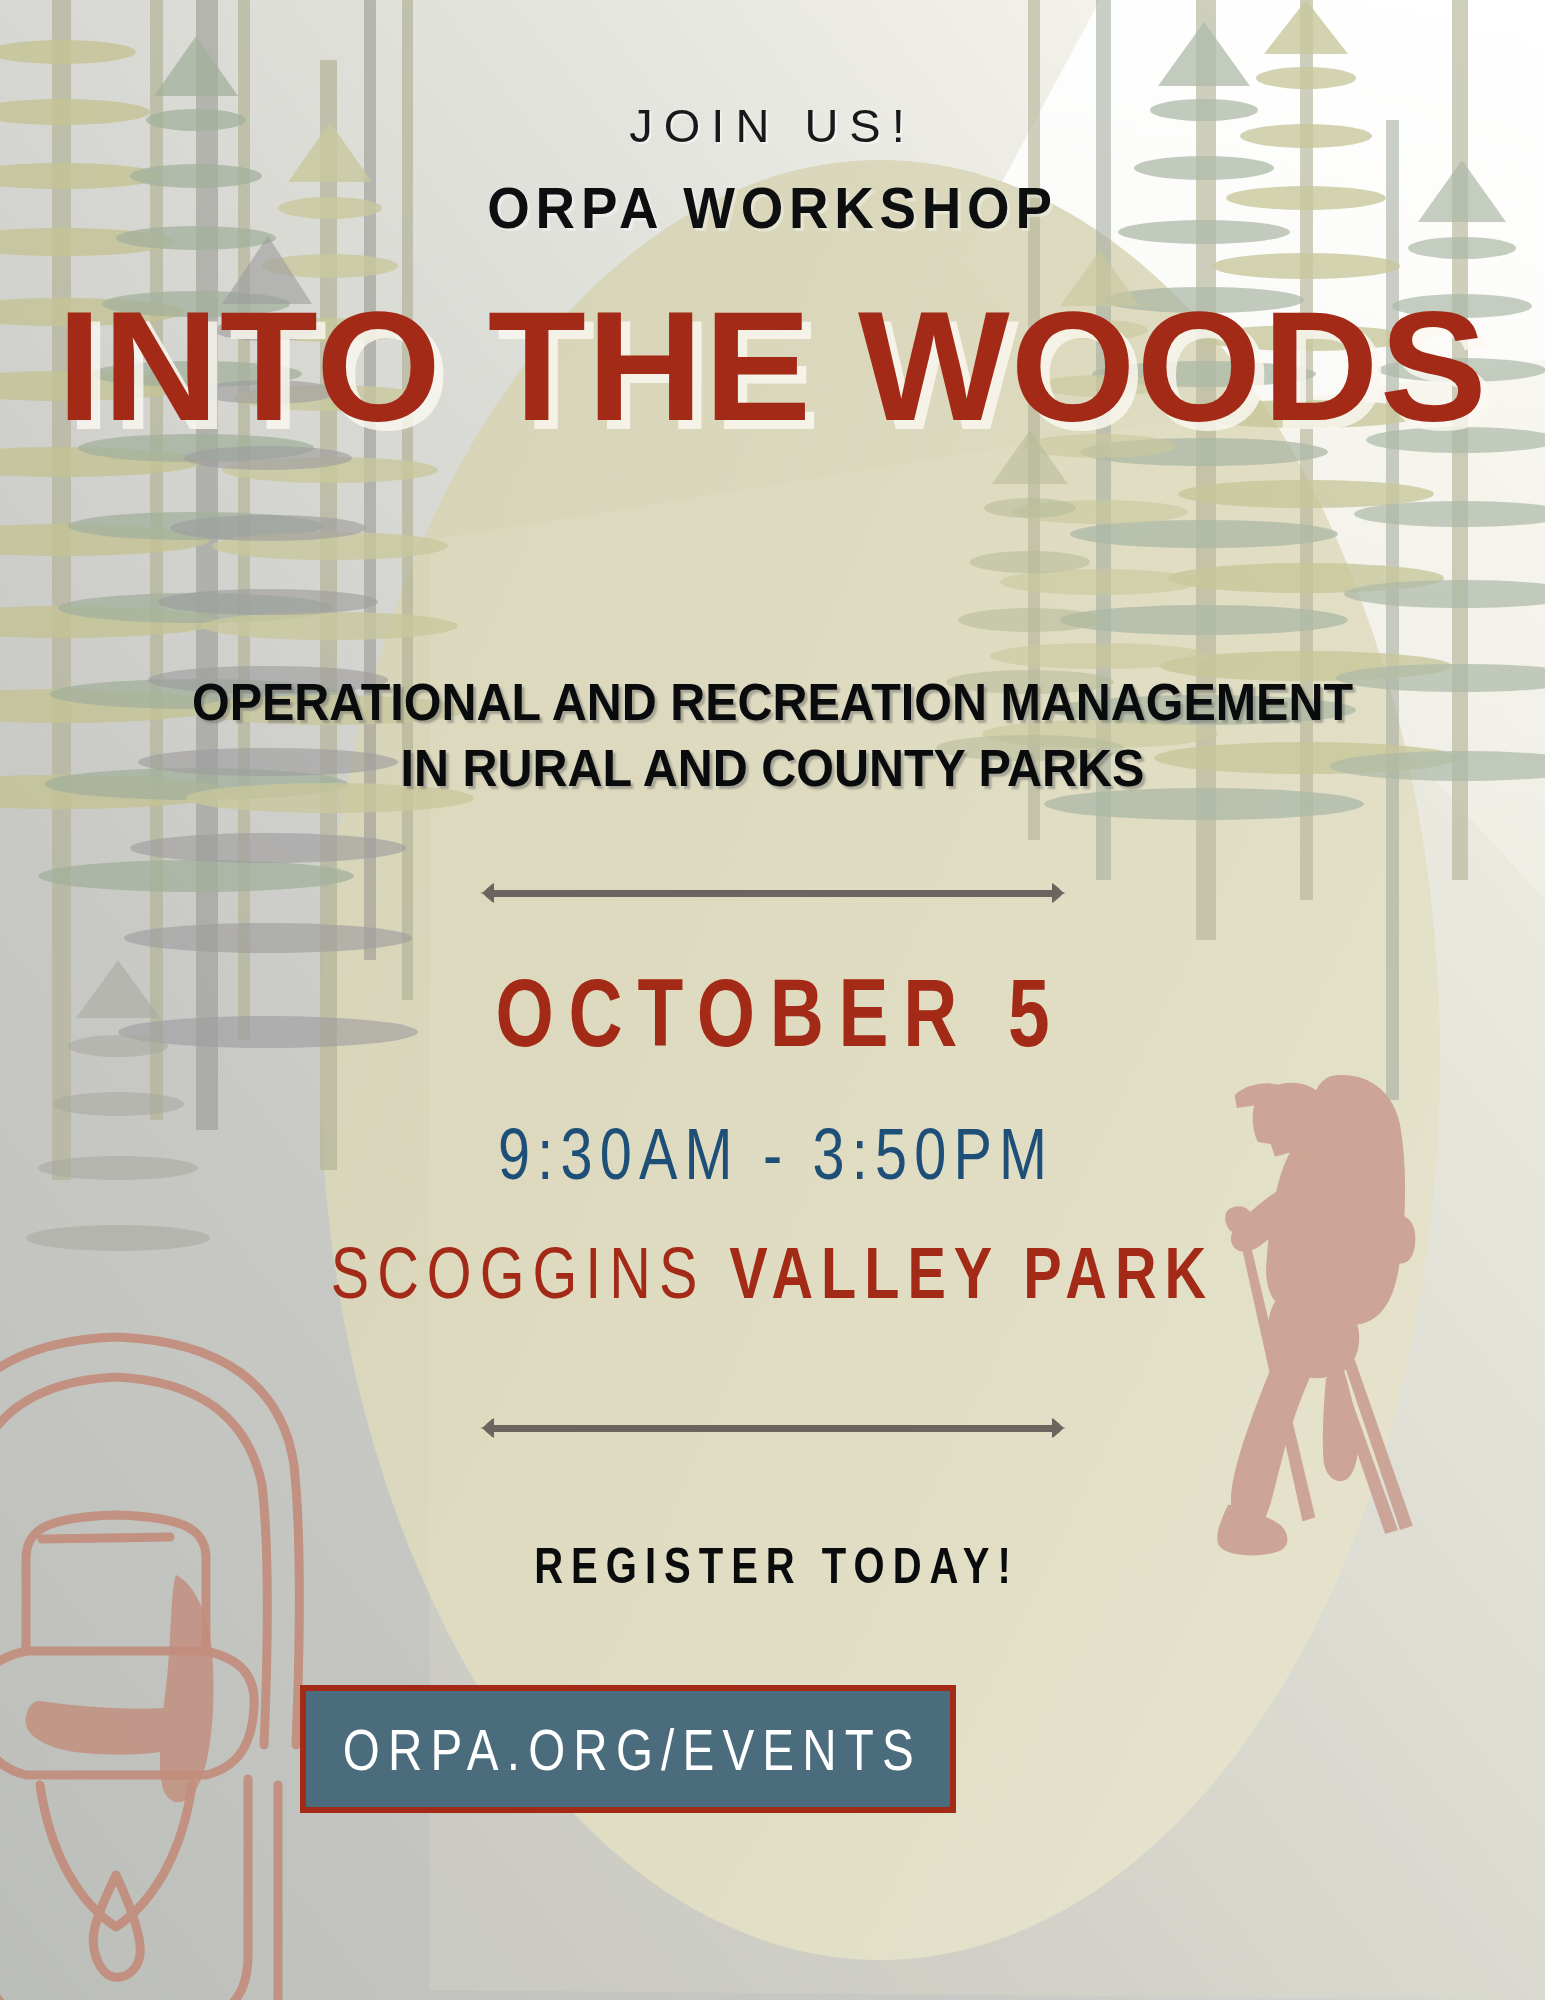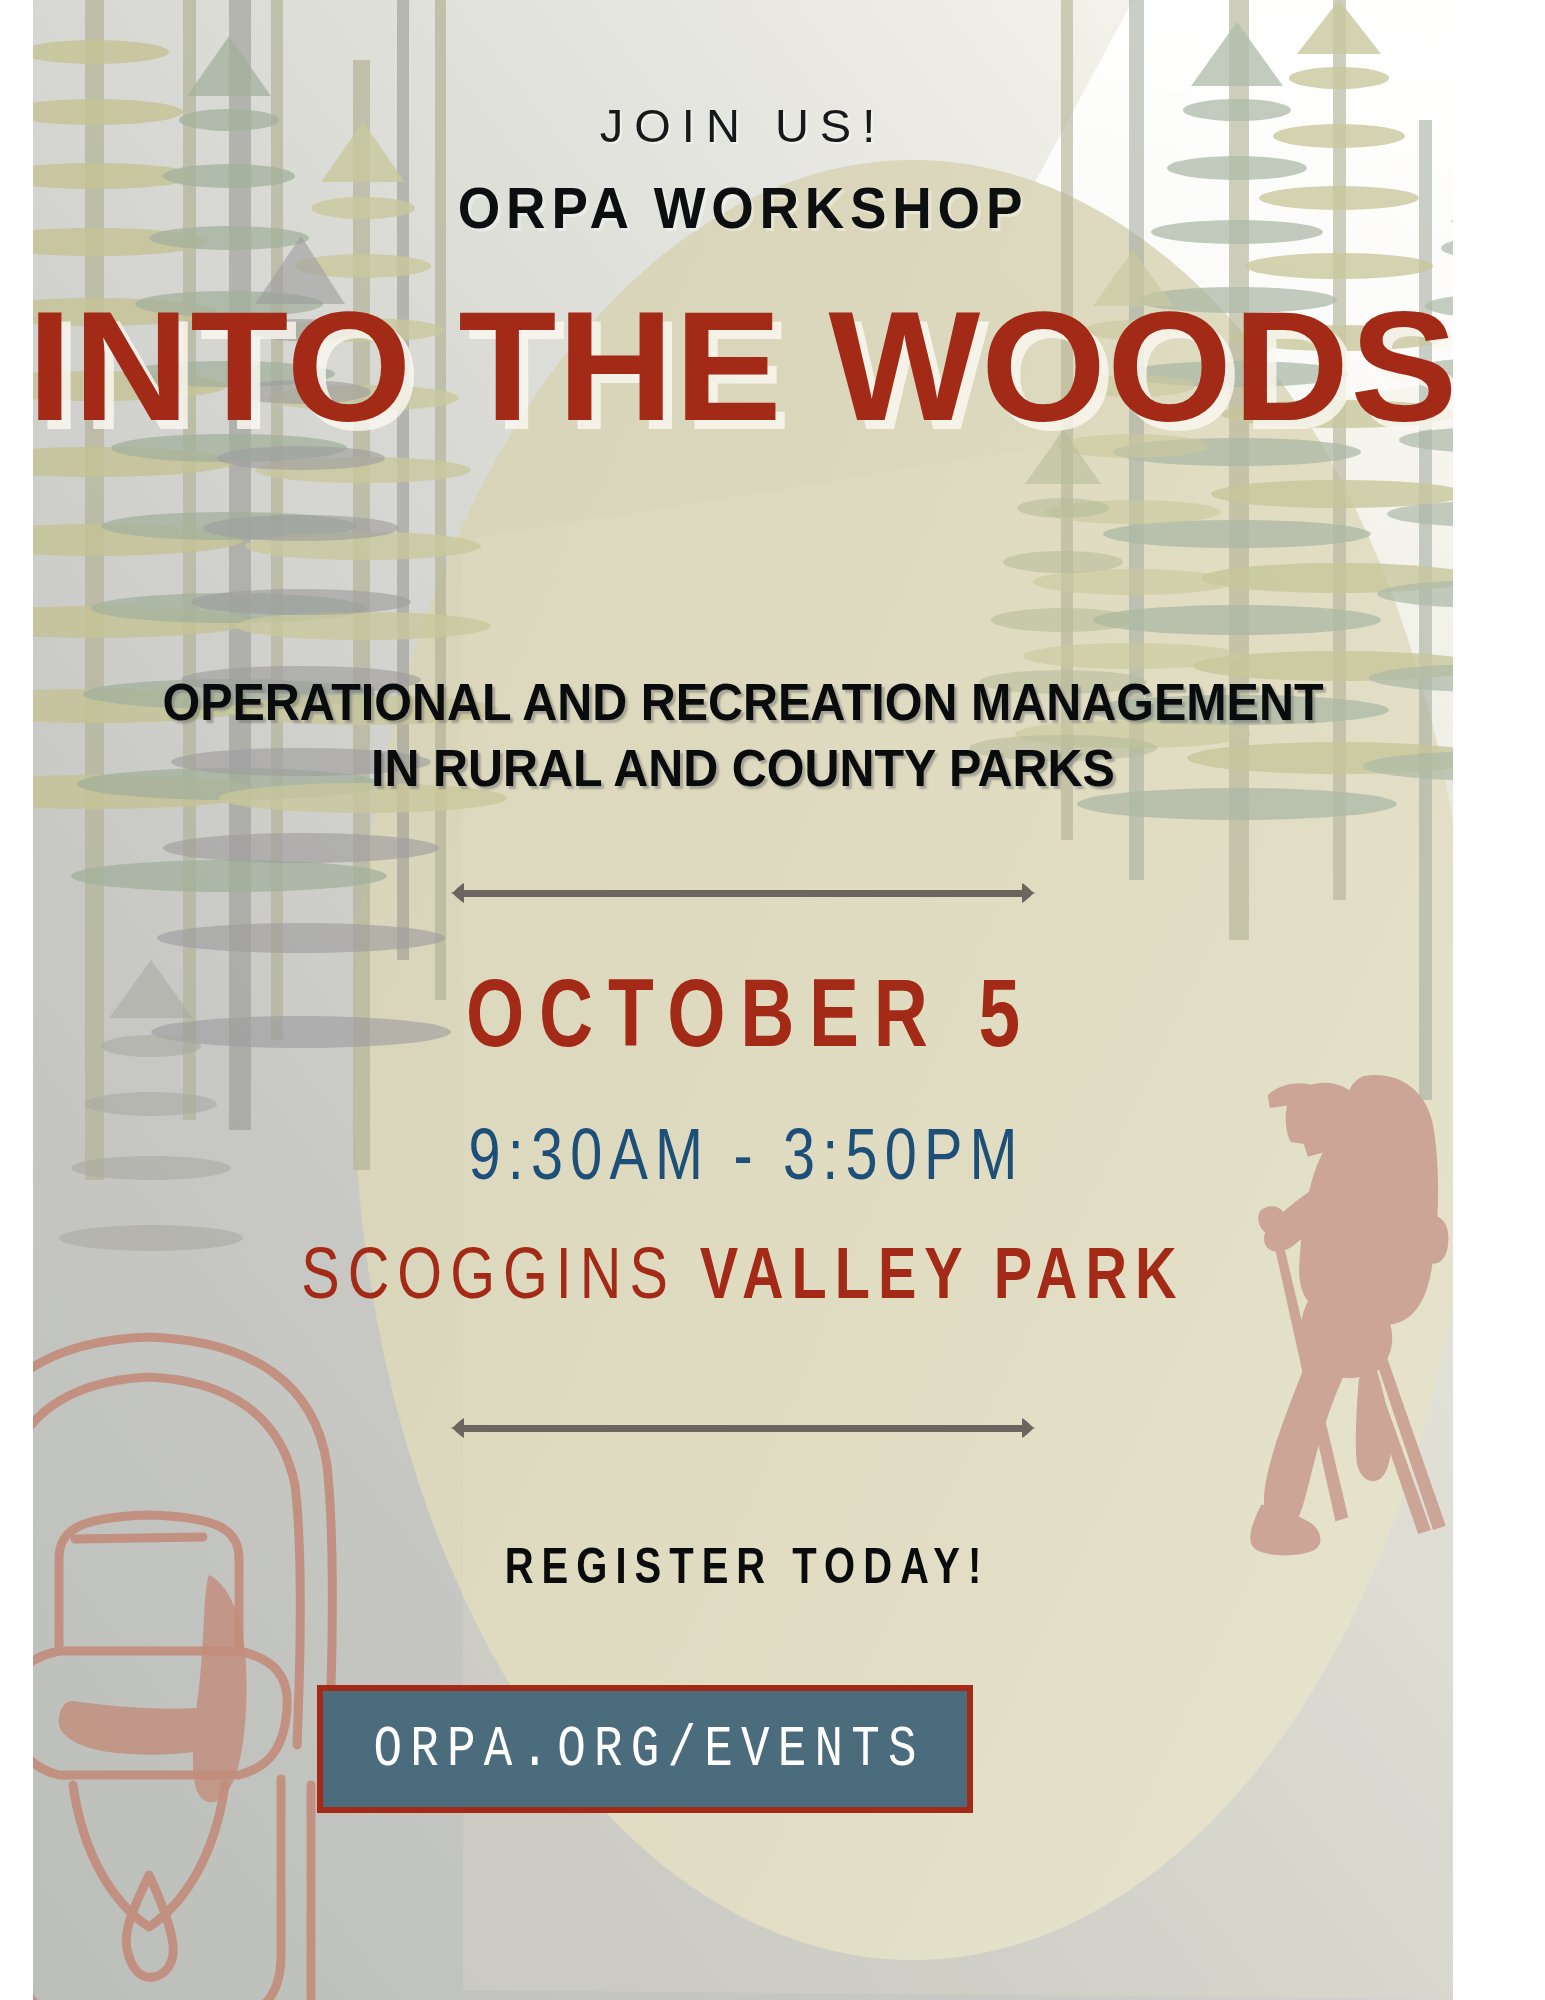--- a/index.html
+++ b/index.html
@@ -2,26 +2,25 @@
 <html><head>
 <meta charset="utf-8">
 <style>
   html, body {
     margin: 0;
     padding: 0;
     background: #ffffff;
   }
   #poster {
     position: relative;
-    width: 1420px;
+    width: 1545px;
     height: 2000px;
     overflow: hidden;
     font-family: "Liberation Sans", sans-serif;
     background: linear-gradient(115deg, #c2c4c0 0%, #c9cac6 22%, #d2d3cf 42%, #e2e2dd 62%, #f2f1ec 82%, #fbfaf6 100%);
-    margin-left: 33px;
   }
 
   
   .bg-layer { position: absolute; top: 0; left: 0; width: 100%; height: 100%; }
   .bg-svg   { position: absolute; top: 0; left: 0; width: 1545px; height: 2000px; display: block; }
 
   
   .content {
     position: absolute;
     inset: 0;
@@ -135,30 +134,29 @@
     font-weight: bold;
     letter-spacing: 10px;
     text-indent: 10px;
     color: #0a0b0c;
     transform: scaleX(0.80);
   }
 
   .urlbtn {
     position: absolute;
     top: 1685px;
-    left: 284px;
+    left: 300px;
     width: 656px;
     height: 128px;
     background: #4a6c7c;
     border: 6px solid #a32a16;
     box-sizing: border-box;
     display: flex;
     align-items: center;
     justify-content: center;
-    font-family: Liberation Mono, monospace;
   }
   .urlbtn .txt {
     font-size: 58px;
     font-weight: 400;
     letter-spacing: 10px;
     text-indent: 10px;
     color: #ffffff;
     transform: scaleX(0.82);
     white-space: nowrap;
   }

